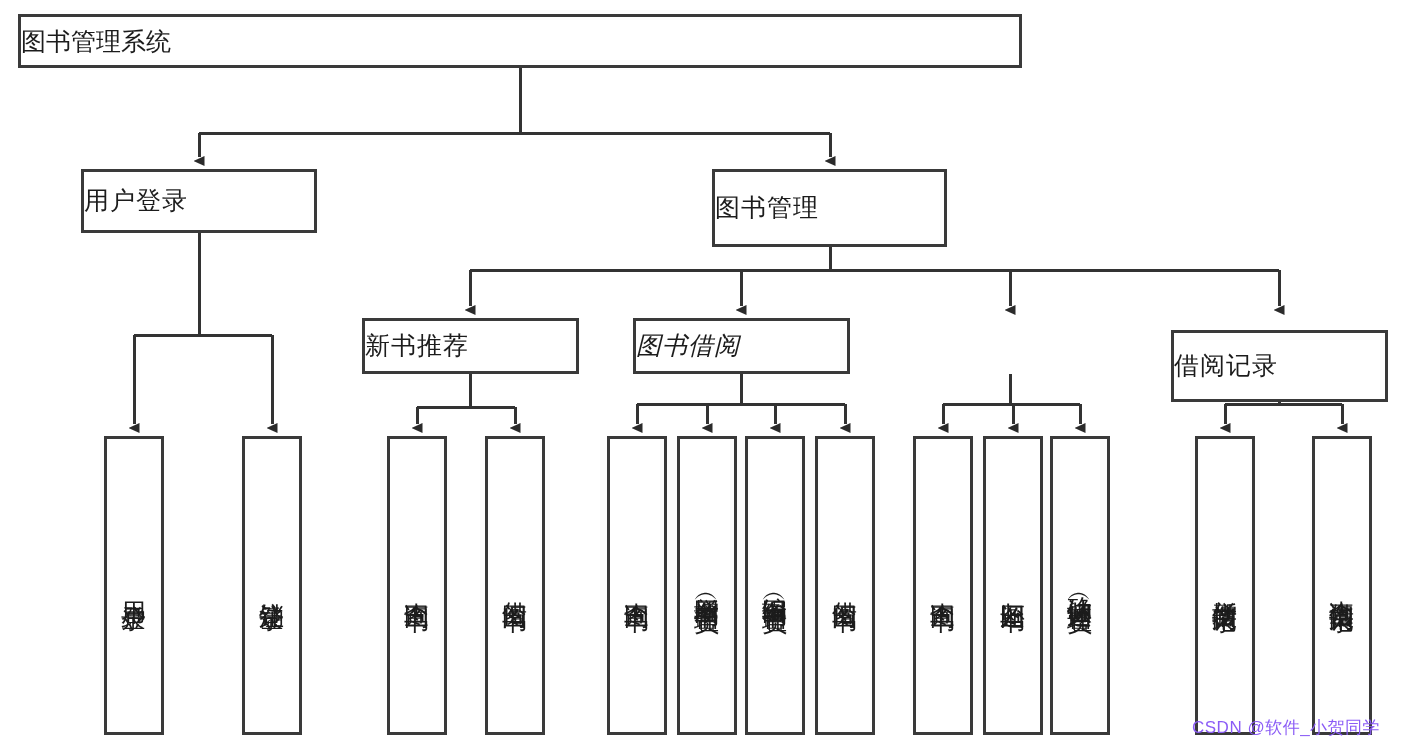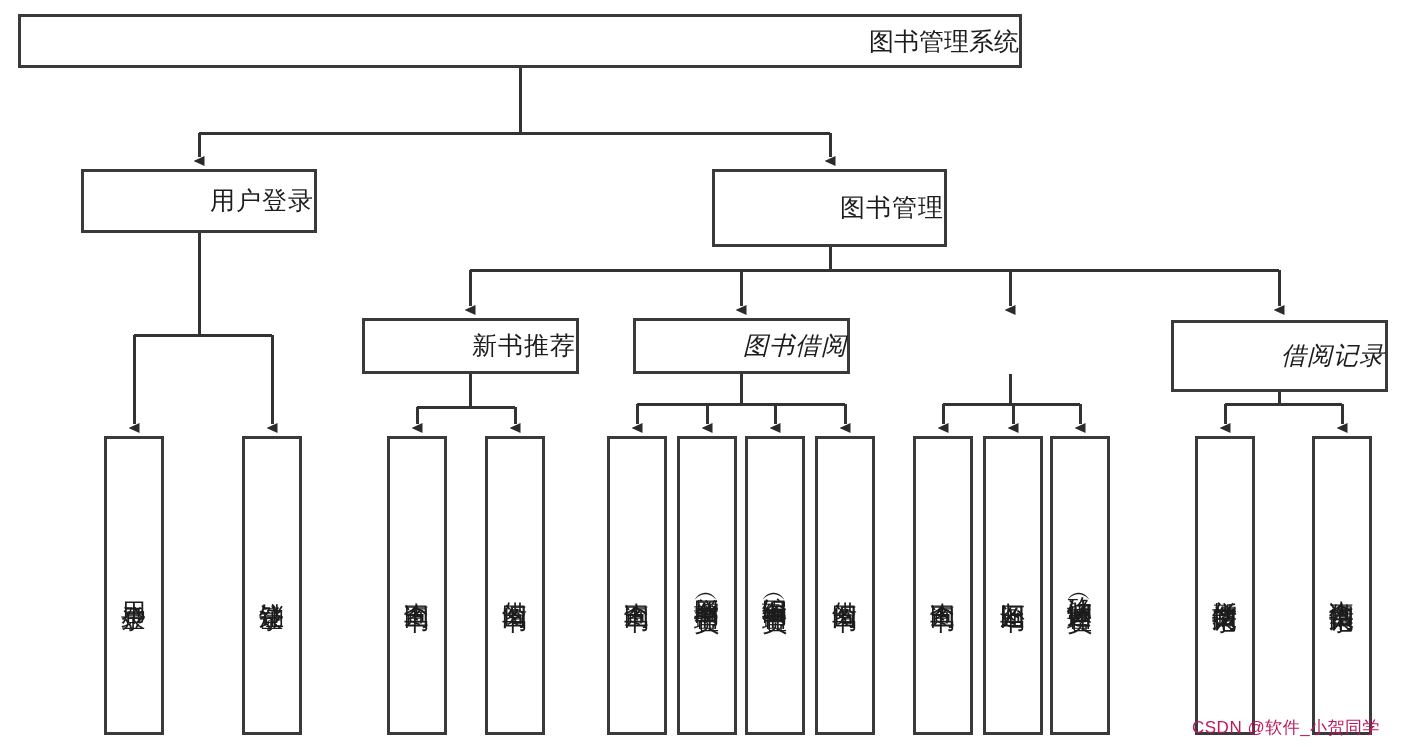--- a/index.html
+++ b/index.html
@@ -26,21 +26,21 @@
     height: 747px;
     pointer-events: none;
   }
   .node {
     position: absolute;
     box-sizing: border-box;
     background: #ffffff;
     border: 3px solid #3a3a3a;
     display: flex;
     align-items: center;
-    justify-content: flex-end;
+    justify-content: flex-start;
     color: #1c1c1c;
     z-index: 2;
   }
   .node.h {
     font-size: 25px;
     letter-spacing: 1px;
     line-height: 1.1;
   }
   .node.root {
     font-size: 25px;
@@ -54,21 +54,21 @@
     text-orientation: upright;
     font-size: 25px;
     line-height: 1.12;
     letter-spacing: 2px;
     white-space: nowrap;
     color: #1c1c1c;
   }
   .watermark {
     position: absolute;
     font-size: 17px;
-    color: #be185d;
+    color: #8b5cf6;
     white-space: nowrap;
     z-index: 5;
     letter-spacing: 0.5px;
   }
 </style>
 </head>
 <body>
 
 <div id="canvas">
 
@@ -134,21 +134,21 @@
   <div class="node h" style="left:712px; top:169px; width:235px; height:78px;">
     <span>图书管理</span>
   </div>
 
   <div class="node h" style="left:362px; top:318px; width:217px; height:56px;">
     <span>新书推荐</span>
   </div>
   <div class="node h" style="left:633px; top:318px; width:217px; height:56px;font-style:italic;">
     <span>图书借阅</span>
   </div>
-  <div class="node h" style="left:1171px; top:320px; width:217px; height:72px;font-style:italic;">
+  <div class="node h" style="left:1171px; top:330px; width:217px; height:72px;">
     <span>借阅记录</span>
   </div>
 
   <div class="node v" style="left:104px; top:436px; width:60px; height:299px;">
     <span class="vtext">用户登录</span>
   </div>
   <div class="node v" style="left:242px; top:436px; width:60px; height:299px;">
     <span class="vtext">注销登录</span>
   </div>
   <div class="node v" style="left:387px; top:436px; width:60px; height:299px;">

